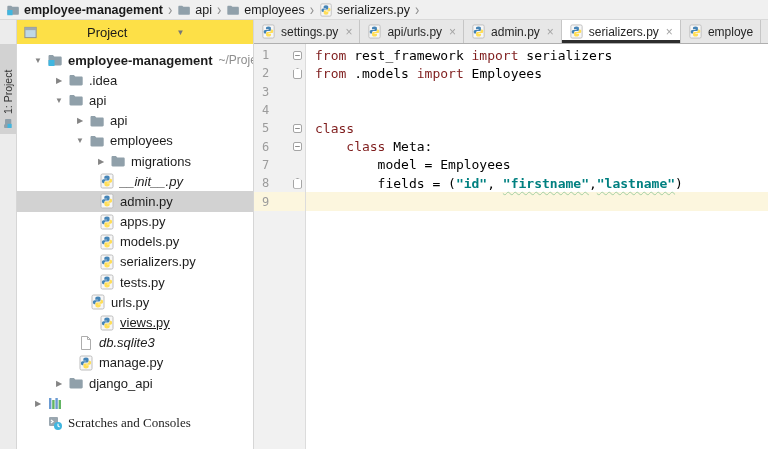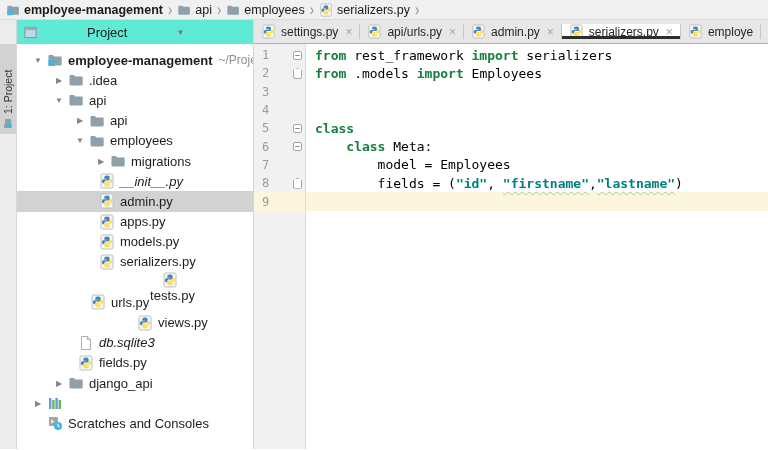--- a/index.html
+++ b/index.html
@@ -21,21 +21,21 @@
   .tool-strip { width:17px; background:#ECECEC; border-right:1px solid #D6D6D6; position:relative; flex:none; }
   .strip-tab { position:absolute; top:24px; left:0; width:16px; height:90px; background:#D2D2D2; }
   .strip-tab-inner { position:absolute; top:0; left:0; width:90px; height:16px;
     transform:rotate(-90deg) translateX(-90px); transform-origin:top left;
     display:flex; align-items:center; gap:4px; padding-left:5px;
     font-size:10.5px; color:#333; white-space:nowrap; }
 
   
   .project-panel { width:237px; flex:none; background:#fff; border-right:1px solid #D6D6D6;
     display:flex; flex-direction:column; }
-  .panel-header { height:24px; background:#5eead4; display:flex; align-items:center;
+  .panel-header { height:24px; background:#fde047; display:flex; align-items:center;
     padding:0 8px 0 6px; font-size:13px; color:#1a1a1a; flex:none;gap:44px; }
   .panel-header .title { margin-left:5px; }
   .panel-header .dd { font-size:8px; color:#777; margin-left:5px; }
   .ph-spacer { flex:1; }
   .ph-icon { display:flex; align-items:center; justify-content:center; width:22px; height:20px; cursor:default; }
   .ph-sep { width:1px; height:14px; background:#C9C9C9; margin:0 2px; }
   .gear-glyph { font-family:"DejaVu Sans", sans-serif; font-size:15px; color:#666; line-height:1; }
   .minus-bar { width:11px; height:2px; background:#6E6E6E; }
 
   
@@ -44,40 +44,40 @@
   .tree-row.selected { background:#D2D2D2; }
   .twisty { width:18px; flex:none; text-align:center; font-size:8px; color:#848484; }
   .twisty.sp7 { width:7px; }
   .ticon { width:16px; height:16px; flex:none; display:flex; align-items:center; justify-content:center; margin-right:5px; }
   .tree-row .lbl.bold { font-weight:bold; }
   .tree-row .suffix { color:#8E8E8E; font-size:12px; margin-left:6px; }
 
   
   .editor-col { flex:1; display:flex; flex-direction:column; min-width:0; }
   .tab-bar { height:24px; background:#E7E7E7; border-bottom:1px solid #AFAFAF;
-    display:flex; flex:none; overflow:hidden;align-items:center; }
+    display:flex; flex:none; overflow:hidden; }
   .tab { display:flex; align-items:center; gap:5px; padding:0 7px; font-size:12px; color:#262626;
     border-right:1px solid #C6C6C6; position:relative; white-space:nowrap; cursor:default; }
   .tab.active { background:#fff; }
   .tab.active::after { content:""; position:absolute; left:0; right:0; bottom:0; height:3px; background:#2D2D2D; }
   .tab .close { color:#A3A3A3; font-size:12px; margin-left:2px; }
 
   .editor { flex:1; display:flex; background:#fff;
     font-family:"DejaVu Sans Mono", monospace; font-size:13px; }
   .gutter { width:52px; flex:none; background:#F1F1F1; border-right:1px solid #DCDCDC; padding-top:2px; }
   .g-row { height:18.3px; display:flex; align-items:center; padding:0 3px 0 8px;
     color:#9C9C9C; font-size:12px; }
   .g-row .n { flex:1; }
   .fold-box { width:9px; height:9px; border:1px solid #A5A5A5; border-radius:2px; background:#fff;
     font-size:9px; line-height:6px; text-align:center; color:#666; }
   .fold-box.end { border-radius:2px 2px 2px 2px; height:11px; clip-path:polygon(0 22%, 50% 0, 100% 22%, 100% 100%, 0 100%); background:#fff; }
   .code { flex:1; padding-top:2px; min-width:0; overflow:hidden; }
   .c-row { height:18.3px; display:flex; align-items:center; padding-left:9px; white-space:pre; }
   .g-row.current, .c-row.current { background:#FCF6DE; }
-  .tok-kw { color:#15803d; font-weight:bold; }
+  .tok-kw { color:#7f1d1d; font-weight:normal; }
   .tok-str { color:#008080; font-weight:bold; }
   .tok-warn { text-decoration:underline wavy #A3CFA3 1px; text-underline-offset:3px; }
 </style>
 </head>
 <body>
 
 <div class="breadcrumb-bar" id="breadcrumb">
     <span class="crumb bold">
       <span style="display:flex">
         <svg width="14" height="14" viewBox="0 0 16 16" xmlns="http://www.w3.org/2000/svg">
@@ -269,21 +269,21 @@
           <span class="twisty sp7"></span>
           <span class="ticon">
             <svg width="16" height="16" viewBox="0 0 16 16" xmlns="http://www.w3.org/2000/svg">
               <rect x="2" y="1" width="12" height="14" rx="1.5" fill="#F7F7F7" stroke="#BDBDBD" stroke-width="1"></rect>
               <path d="M8 2.6c-2.1 0-2.7.9-2.7 1.9v1.2h2.8v.6H4.5c-1.2 0-1.6 1.1-1.6 2 0 1 .4 1.9 1.6 1.9h.9V9c0-.9.7-1.5 1.6-1.5h2.3c.8 0 1.3-.6 1.3-1.4V4.5c0-1-.5-1.9-2.6-1.9z" fill="#4584b6"></path>
                <path d="M8 13.4c2.1 0 2.7-.9 2.7-1.9v-1.2H7.9v-.6h3.6c1.2 0 1.6-1.1 1.6-2 0-1-.4-1.9-1.6-1.9h-.9V7c0 .9-.7 1.5-1.6 1.5H6.7c-.8 0-1.3.6-1.3 1.4v1.6c0 1 .5 1.9 2.6 1.9z" fill="#ffde57"></path>
             </svg>
           </span>
           <span class="lbl">serializers.py</span>
         </div>
-        <div class="tree-row" style="padding-left: 75px; flex-direction: column;">
+        <div class="tree-row" style="padding-left: 75px;">
           <span class="twisty sp7"></span>
           <span class="ticon">
             <svg width="16" height="16" viewBox="0 0 16 16" xmlns="http://www.w3.org/2000/svg">
               <rect x="2" y="1" width="12" height="14" rx="1.5" fill="#F7F7F7" stroke="#BDBDBD" stroke-width="1"></rect>
               <path d="M8 2.6c-2.1 0-2.7.9-2.7 1.9v1.2h2.8v.6H4.5c-1.2 0-1.6 1.1-1.6 2 0 1 .4 1.9 1.6 1.9h.9V9c0-.9.7-1.5 1.6-1.5h2.3c.8 0 1.3-.6 1.3-1.4V4.5c0-1-.5-1.9-2.6-1.9z" fill="#4584b6"></path>
                <path d="M8 13.4c2.1 0 2.7-.9 2.7-1.9v-1.2H7.9v-.6h3.6c1.2 0 1.6-1.1 1.6-2 0-1-.4-1.9-1.6-1.9h-.9V7c0 .9-.7 1.5-1.6 1.5H6.7c-.8 0-1.3.6-1.3 1.4v1.6c0 1 .5 1.9 2.6 1.9z" fill="#ffde57"></path>
             </svg>
           </span>
           <span class="lbl">tests.py</span>
         </div>
@@ -291,21 +291,21 @@
           <span class="twisty sp7"></span>
           <span class="ticon">
             <svg width="16" height="16" viewBox="0 0 16 16" xmlns="http://www.w3.org/2000/svg">
               <rect x="2" y="1" width="12" height="14" rx="1.5" fill="#F7F7F7" stroke="#BDBDBD" stroke-width="1"></rect>
               <path d="M8 2.6c-2.1 0-2.7.9-2.7 1.9v1.2h2.8v.6H4.5c-1.2 0-1.6 1.1-1.6 2 0 1 .4 1.9 1.6 1.9h.9V9c0-.9.7-1.5 1.6-1.5h2.3c.8 0 1.3-.6 1.3-1.4V4.5c0-1-.5-1.9-2.6-1.9z" fill="#4584b6"></path>
                <path d="M8 13.4c2.1 0 2.7-.9 2.7-1.9v-1.2H7.9v-.6h3.6c1.2 0 1.6-1.1 1.6-2 0-1-.4-1.9-1.6-1.9h-.9V7c0 .9-.7 1.5-1.6 1.5H6.7c-.8 0-1.3.6-1.3 1.4v1.6c0 1 .5 1.9 2.6 1.9z" fill="#ffde57"></path>
             </svg>
           </span>
           <span class="lbl">urls.py</span>
         </div>
-        <div class="tree-row" style="padding-left: 113px;">
+        <div class="tree-row" style="padding-left: 75px; text-decoration: underline;">
           <span class="twisty sp7"></span>
           <span class="ticon">
             <svg width="16" height="16" viewBox="0 0 16 16" xmlns="http://www.w3.org/2000/svg">
               <rect x="2" y="1" width="12" height="14" rx="1.5" fill="#F7F7F7" stroke="#BDBDBD" stroke-width="1"></rect>
               <path d="M8 2.6c-2.1 0-2.7.9-2.7 1.9v1.2h2.8v.6H4.5c-1.2 0-1.6 1.1-1.6 2 0 1 .4 1.9 1.6 1.9h.9V9c0-.9.7-1.5 1.6-1.5h2.3c.8 0 1.3-.6 1.3-1.4V4.5c0-1-.5-1.9-2.6-1.9z" fill="#4584b6"></path>
                <path d="M8 13.4c2.1 0 2.7-.9 2.7-1.9v-1.2H7.9v-.6h3.6c1.2 0 1.6-1.1 1.6-2 0-1-.4-1.9-1.6-1.9h-.9V7c0 .9-.7 1.5-1.6 1.5H6.7c-.8 0-1.3.6-1.3 1.4v1.6c0 1 .5 1.9 2.6 1.9z" fill="#ffde57"></path>
             </svg>
           </span>
           <span class="lbl">views.py</span>
         </div>
@@ -321,21 +321,21 @@
         </div>
         <div class="tree-row" style="padding-left: 54px;">
           <span class="twisty sp7"></span>
           <span class="ticon">
             <svg width="16" height="16" viewBox="0 0 16 16" xmlns="http://www.w3.org/2000/svg">
               <rect x="2" y="1" width="12" height="14" rx="1.5" fill="#F7F7F7" stroke="#BDBDBD" stroke-width="1"></rect>
               <path d="M8 2.6c-2.1 0-2.7.9-2.7 1.9v1.2h2.8v.6H4.5c-1.2 0-1.6 1.1-1.6 2 0 1 .4 1.9 1.6 1.9h.9V9c0-.9.7-1.5 1.6-1.5h2.3c.8 0 1.3-.6 1.3-1.4V4.5c0-1-.5-1.9-2.6-1.9z" fill="#4584b6"></path>
                <path d="M8 13.4c2.1 0 2.7-.9 2.7-1.9v-1.2H7.9v-.6h3.6c1.2 0 1.6-1.1 1.6-2 0-1-.4-1.9-1.6-1.9h-.9V7c0 .9-.7 1.5-1.6 1.5H6.7c-.8 0-1.3.6-1.3 1.4v1.6c0 1 .5 1.9 2.6 1.9z" fill="#ffde57"></path>
             </svg>
           </span>
-          <span class="lbl">fields.py</span>
+          <span class="lbl">manage.py</span>
         </div>
         <div class="tree-row" style="padding-left: 33px;">
           <span class="twisty">▶</span>
           <span class="ticon">
             <svg width="16" height="16" viewBox="0 0 16 16" xmlns="http://www.w3.org/2000/svg">
               <path d="M1.5 4.2c0-.7.5-1.2 1.2-1.2h3.2l1.4 1.4h6.2c.7 0 1.2.5 1.2 1.2v6.7c0 .7-.5 1.2-1.2 1.2H2.7c-.7 0-1.2-.5-1.2-1.2z" fill="#90A0AA"></path>
             </svg>
           </span>
           <span class="lbl">django_api</span>
         </div>
@@ -343,21 +343,21 @@
           <span class="twisty">▶</span>
           <span class="ticon">
             <svg width="16" height="16" viewBox="0 0 16 16" xmlns="http://www.w3.org/2000/svg">
               <rect x="2" y="3" width="2.4" height="11" fill="#6B9BD2"></rect>
               <rect x="5.2" y="5" width="2.4" height="9" fill="#62B563"></rect>
               <rect x="8.4" y="3" width="2.4" height="11" fill="#6B9BD2"></rect>
               <rect x="11.6" y="5" width="2.4" height="9" fill="#62B563"></rect>
             </svg>
           </span>
         </div>
-        <div class="tree-row" style="padding-left: 12px;">
+        <div class="tree-row" style="padding-left: 12px; font-family: Liberation Serif, serif;">
           <span class="twisty"></span>
           <span class="ticon">
             <svg width="16" height="16" viewBox="0 0 16 16" xmlns="http://www.w3.org/2000/svg">
               <rect x="2" y="2" width="9" height="9" rx="1" fill="#9AA7B0"></rect>
               <path d="M4 5l2 1.5L4 8" stroke="#fff" stroke-width="1.2" fill="none"></path>
               <circle cx="11" cy="11" r="4" fill="#40B6E0"></circle>
               <path d="M11 8.8V11l1.6 1" stroke="#fff" stroke-width="1.1" fill="none"></path>
             </svg>
           </span>
           <span class="lbl">Scratches and Consoles</span>

